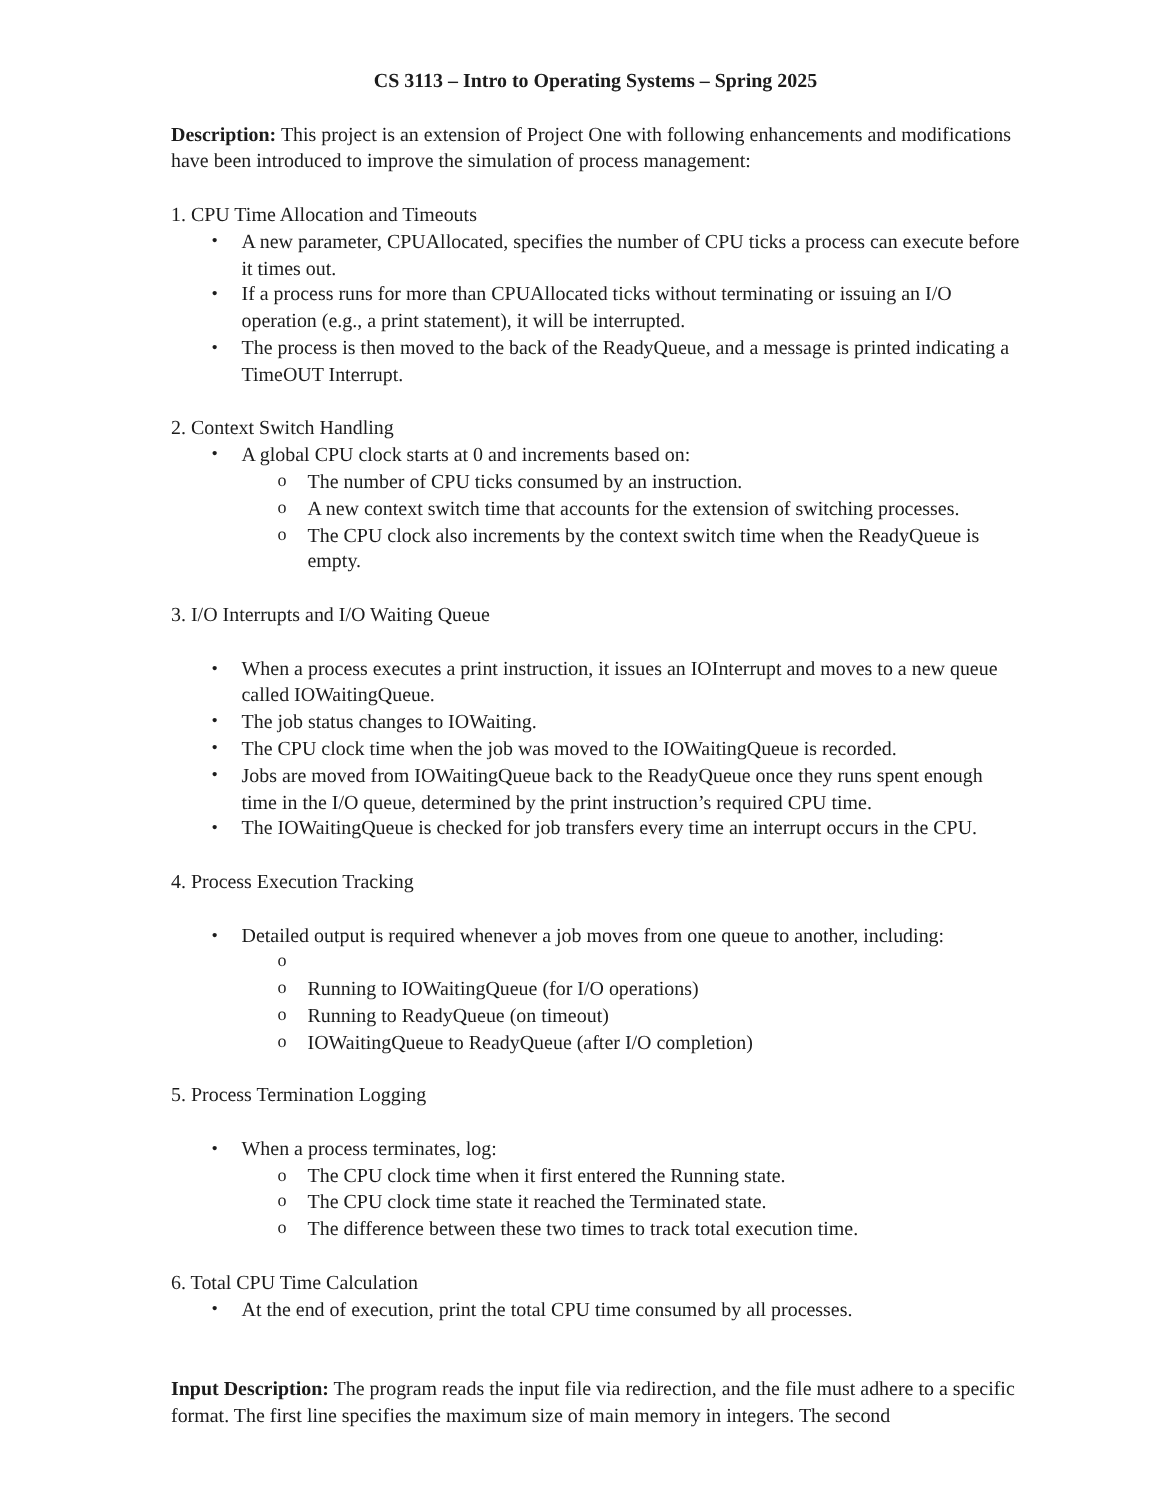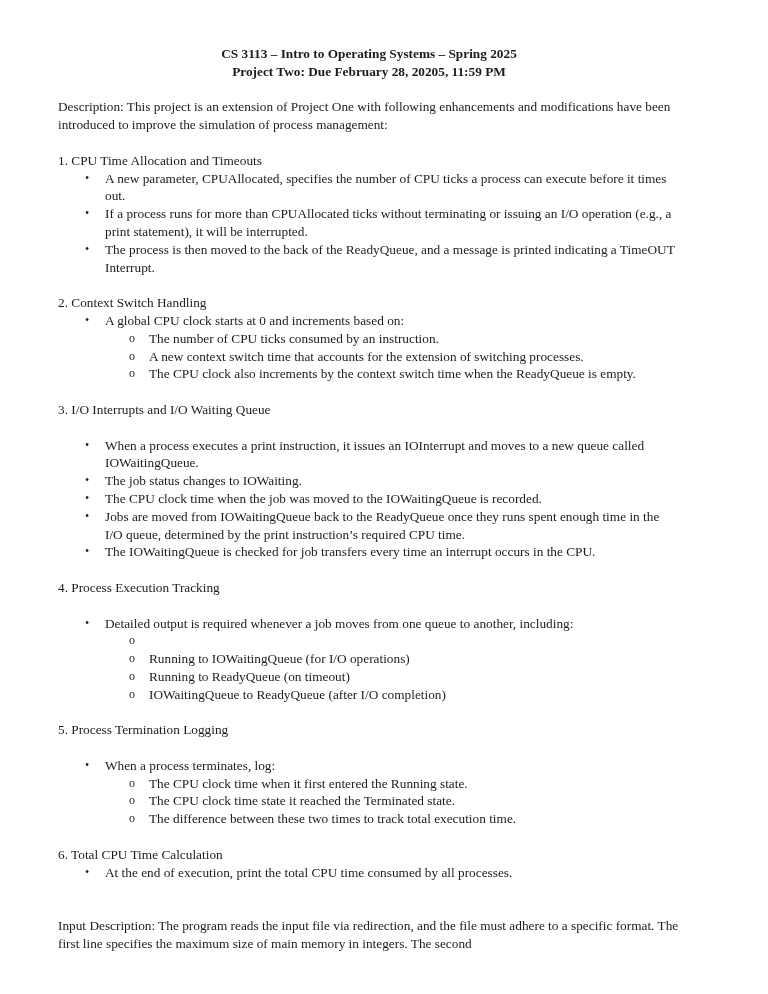--- a/index.html
+++ b/index.html
@@ -5,38 +5,38 @@
   html, body {
     margin: 0;
     padding: 0;
     background: #ffffff;
   }
   .page {
     position: relative;
     width: 768px;
     height: 994px;
     box-sizing: border-box;
-    padding: 45px 88px 0 58px;
+    padding: 45px 88px 0 114px;
     background: #ffffff;
     font-family: "Liberation Serif", "DejaVu Serif", serif;
     font-size: 13.3px;
     line-height: 17.8px;
     color: #1c1c1c;
     overflow: hidden;
     border-radius: 13px;
   }
   .title-line {
     text-align: center;
     font-weight: 700;
   }
   .heading {
     font-weight: 400;
   }
   .para strong {
-    font-weight: 400;
+    font-weight: 700;
   }
   .spacer {
     height: 17.8px;
   }
   .list-item {
     display: flex;
     align-items: flex-start;
   }
   .bullets .list-item {
     padding-left: 27px;
@@ -55,21 +55,20 @@
   .item-text {
     flex: 1 1 auto;
   }
 </style>
 </head>
 <body>
 
 <div class="page">
   <div id="doc">
       <div class="title-line">CS 3113 – Intro to Operating Systems – Spring 2025</div>
-      <div class="title-line">Project Two: Due February 28, 20205, 11:59 PM</div>
       <div class="spacer"></div>
       <div class="para"><strong>Description:</strong> <span>This project is an extension of Project One with following enhancements and modifications have been introduced to improve the simulation of process management:</span></div>
       <div class="spacer"></div>
       <div class="heading">1. CPU Time Allocation and Timeouts</div>
       <div class="list bullets">
         <div class="list-item">
           <span class="marker">•</span>
           <span class="item-text">A new parameter, CPUAllocated, specifies the number of CPU ticks a process can execute before it times out.</span>
         </div>
         <div class="list-item">

